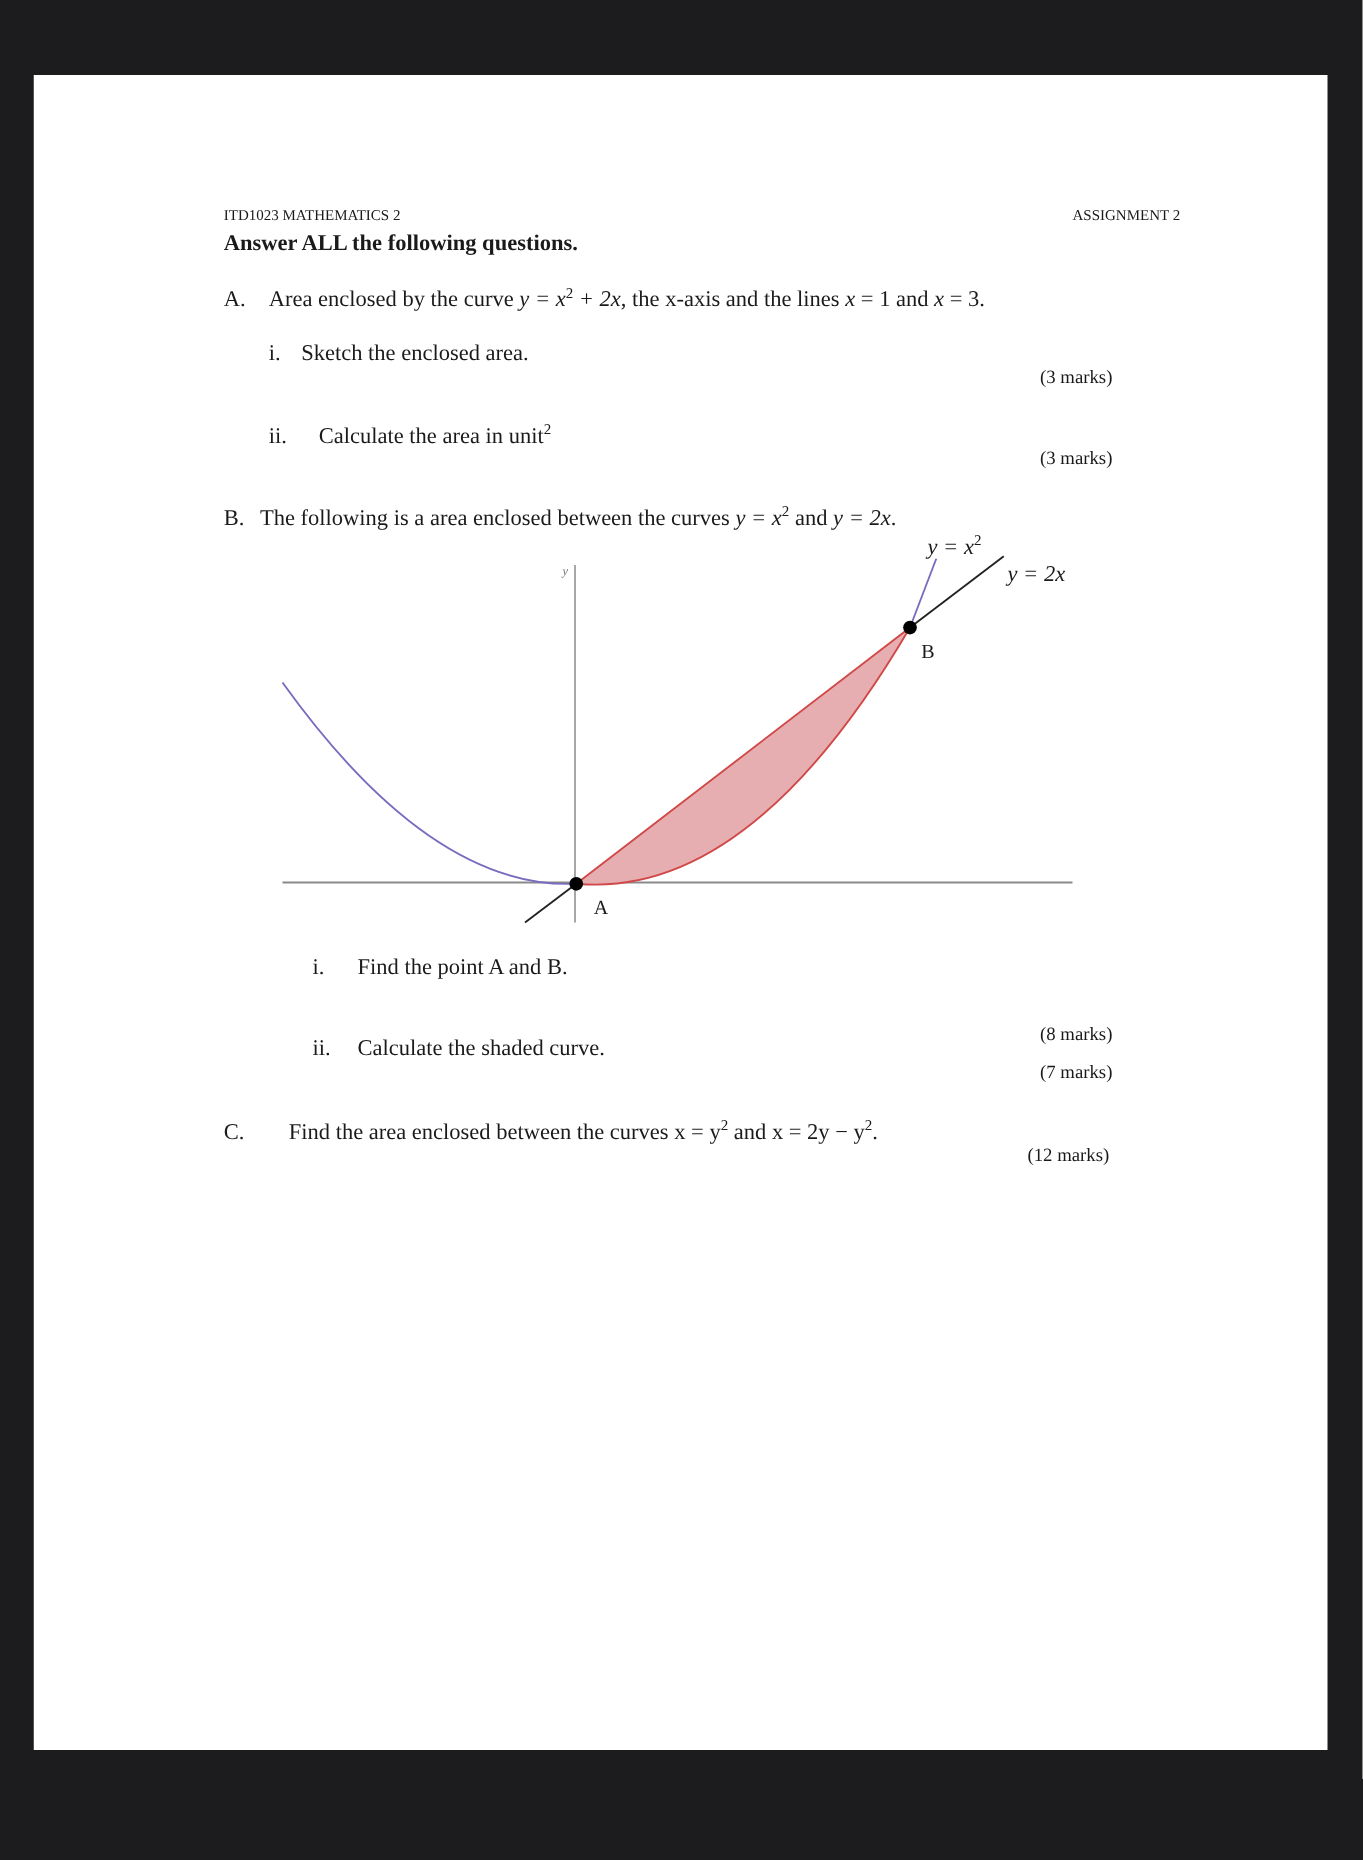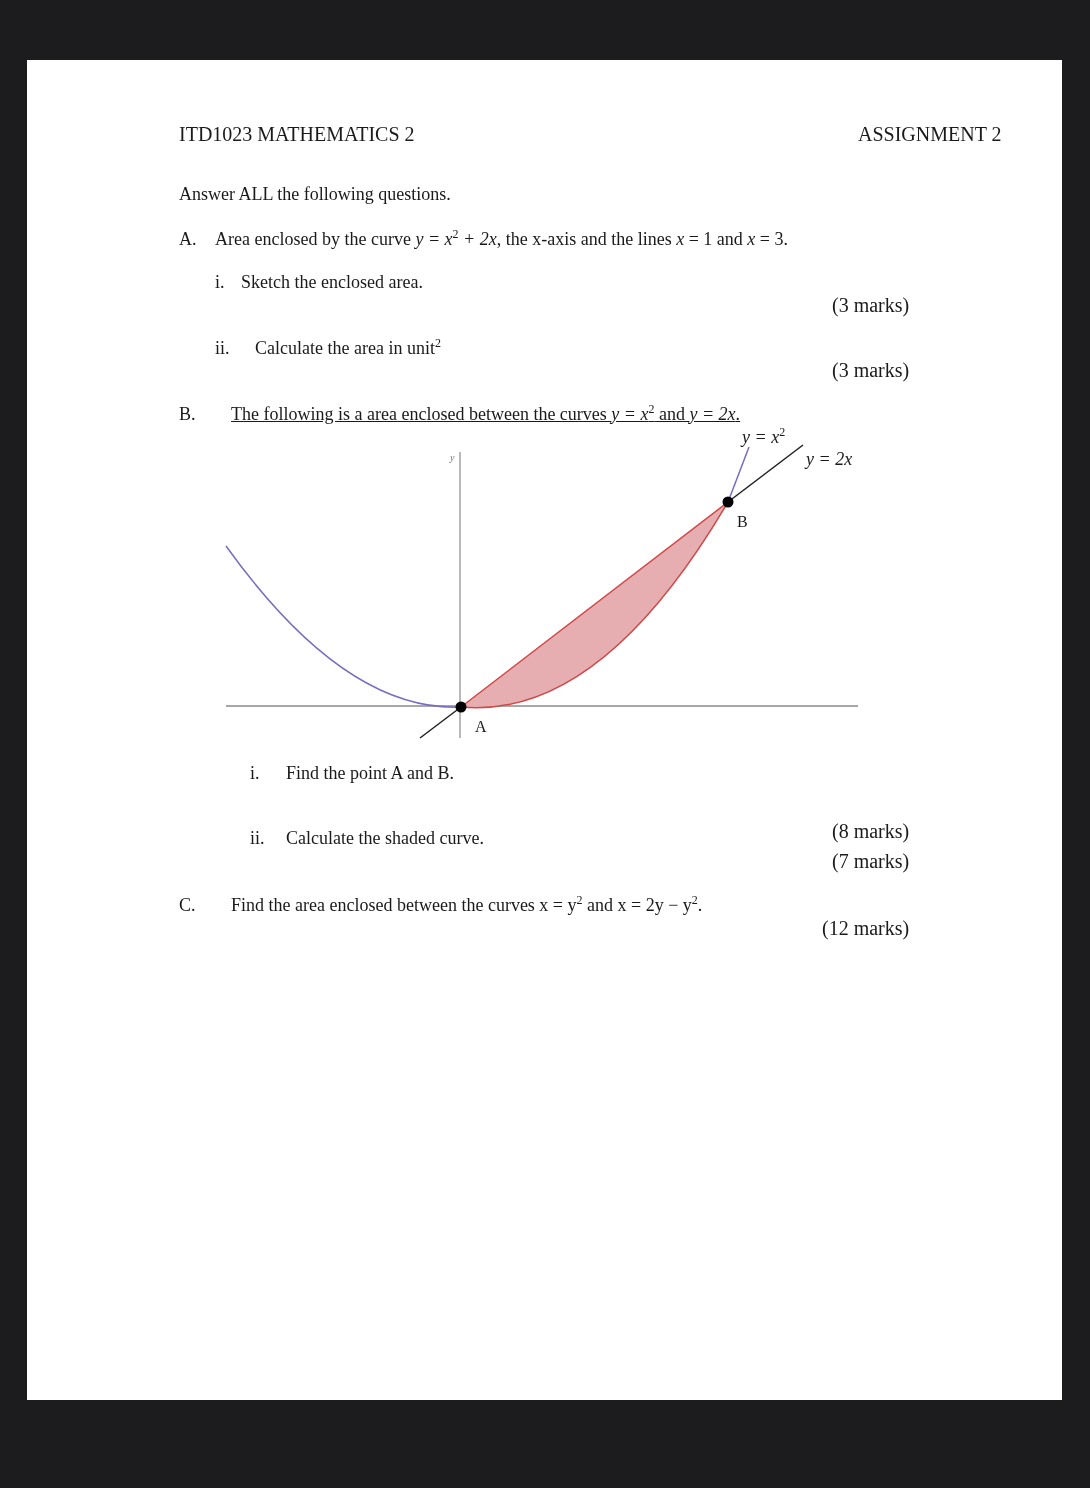--- a/index.html
+++ b/index.html
@@ -1,23 +1,23 @@
 <!DOCTYPE html>
 <html><head>
 <meta charset="utf-8">
 <style>
   html, body { margin:0; padding:0; }
   body { width:1090px; height:1488px; background:#1c1c1e; position:relative; overflow:hidden;
          font-family:"Liberation Serif","DejaVu Serif",serif; color:#1a1a1a; }
   .page { position:absolute; left:27px; top:60px; width:1035px; height:1340px; background:#ffffff; }
   .abs { position:absolute; white-space:nowrap; }
-  .hdr { font-size:20px; }
-  .bold { font-weight:normal; font-size:18px;text-align:right; }
+  .hdr { font-size:12px;margin-top:42px; }
+  .bold { font-weight:bold; font-size:18px;text-align:right; }
   .q { font-size:18px; }
-  .marks { font-size:20px; }
+  .marks { font-size:15px; }
   .m { font-style:italic; }
   sup { font-size:12px; line-height:0; }
   svg { position:absolute; left:0; top:0; }
 </style>
 </head>
 <body>
 
 <div class="page"></div>
 
 <div class="abs hdr" style="left:179px;top:123px;">ITD1023 MATHEMATICS 2</div>
@@ -30,21 +30,21 @@
 
 <div class="abs q" style="left:215px;top:272px;">i.</div>
 <div class="abs q" style="left:241px;top:272px;">Sketch the enclosed area.</div>
 <div class="abs marks" style="left:832px;top:294px;">(3 marks)</div>
 
 <div class="abs q" style="left:215px;top:338px;">ii.</div>
 <div class="abs q" style="left:255px;top:338px;"><span>Calculate the area in unit</span><sup>2</sup></div>
 <div class="abs marks" style="left:832px;top:359px;">(3 marks)</div>
 
 <div class="abs q" style="left:179px;top:404px;">B.</div>
-<div class="abs q" style="left:231px;top:404px;text-decoration:underline;"><span>The following is a area enclosed between the curves </span><span class="m">y = x</span><sup>2</sup><span> and </span><span class="m">y = 2x</span><span>.</span></div>
+<div class="abs q" style="left:208px;top:404px;"><span>The following is a area enclosed between the curves </span><span class="m">y = x</span><sup>2</sup><span> and </span><span class="m">y = 2x</span><span>.</span></div>
 
 <svg width="1090" height="1488">
 
   <line x1="226" y1="706" x2="858" y2="706" stroke="#8a8a8a" stroke-width="1.5"></line>
 
   <line x1="460" y1="452" x2="460" y2="738" stroke="#8a8a8a" stroke-width="1.2"></line>
 
   <path d="M461,707 L728,502 Q600,720 461,707 Z" fill="#e6aeb0" stroke="#d04848" stroke-width="1.5"></path>
 
   <path d="M226,546 Q345,712 461,707" fill="none" stroke="#7b6bbf" stroke-width="1.5"></path>

